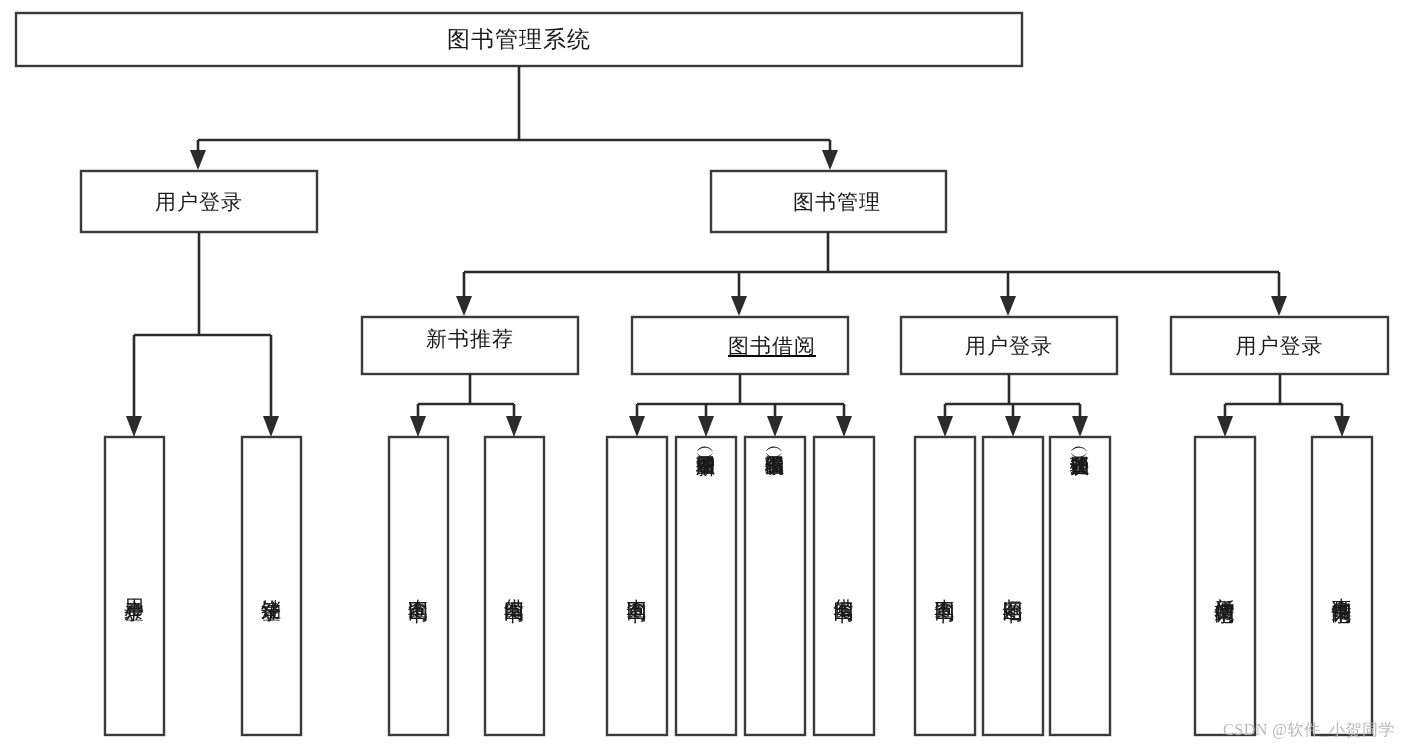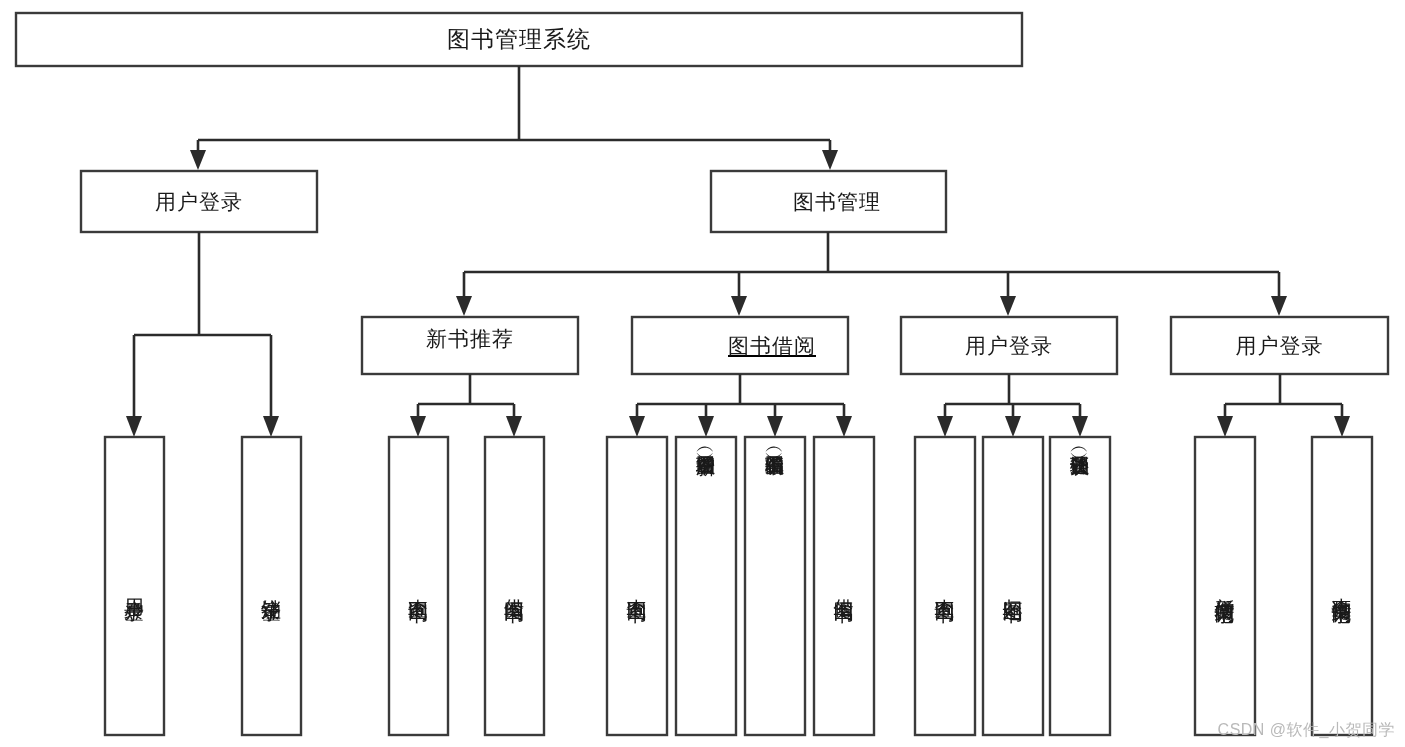--- a/index.html
+++ b/index.html
@@ -71,21 +71,21 @@
     font-family: "DejaVu Sans", "Liberation Sans", sans-serif;
     font-size: 21px;
     color: #1a1a1a;
     letter-spacing: 1px;
     white-space: nowrap;
   }
   #watermark {
     position: absolute;
     right: 10px;
     bottom: 6px;
-    font-family: Liberation Sans, sans-serif;
+    font-family: Liberation Serif, serif;
     font-size: 16px;
     color: #b9b9b9;
     letter-spacing: 0.5px;
     white-space: nowrap;
     pointer-events: none;
   }
 </style>
 </head>
 <body>
 

